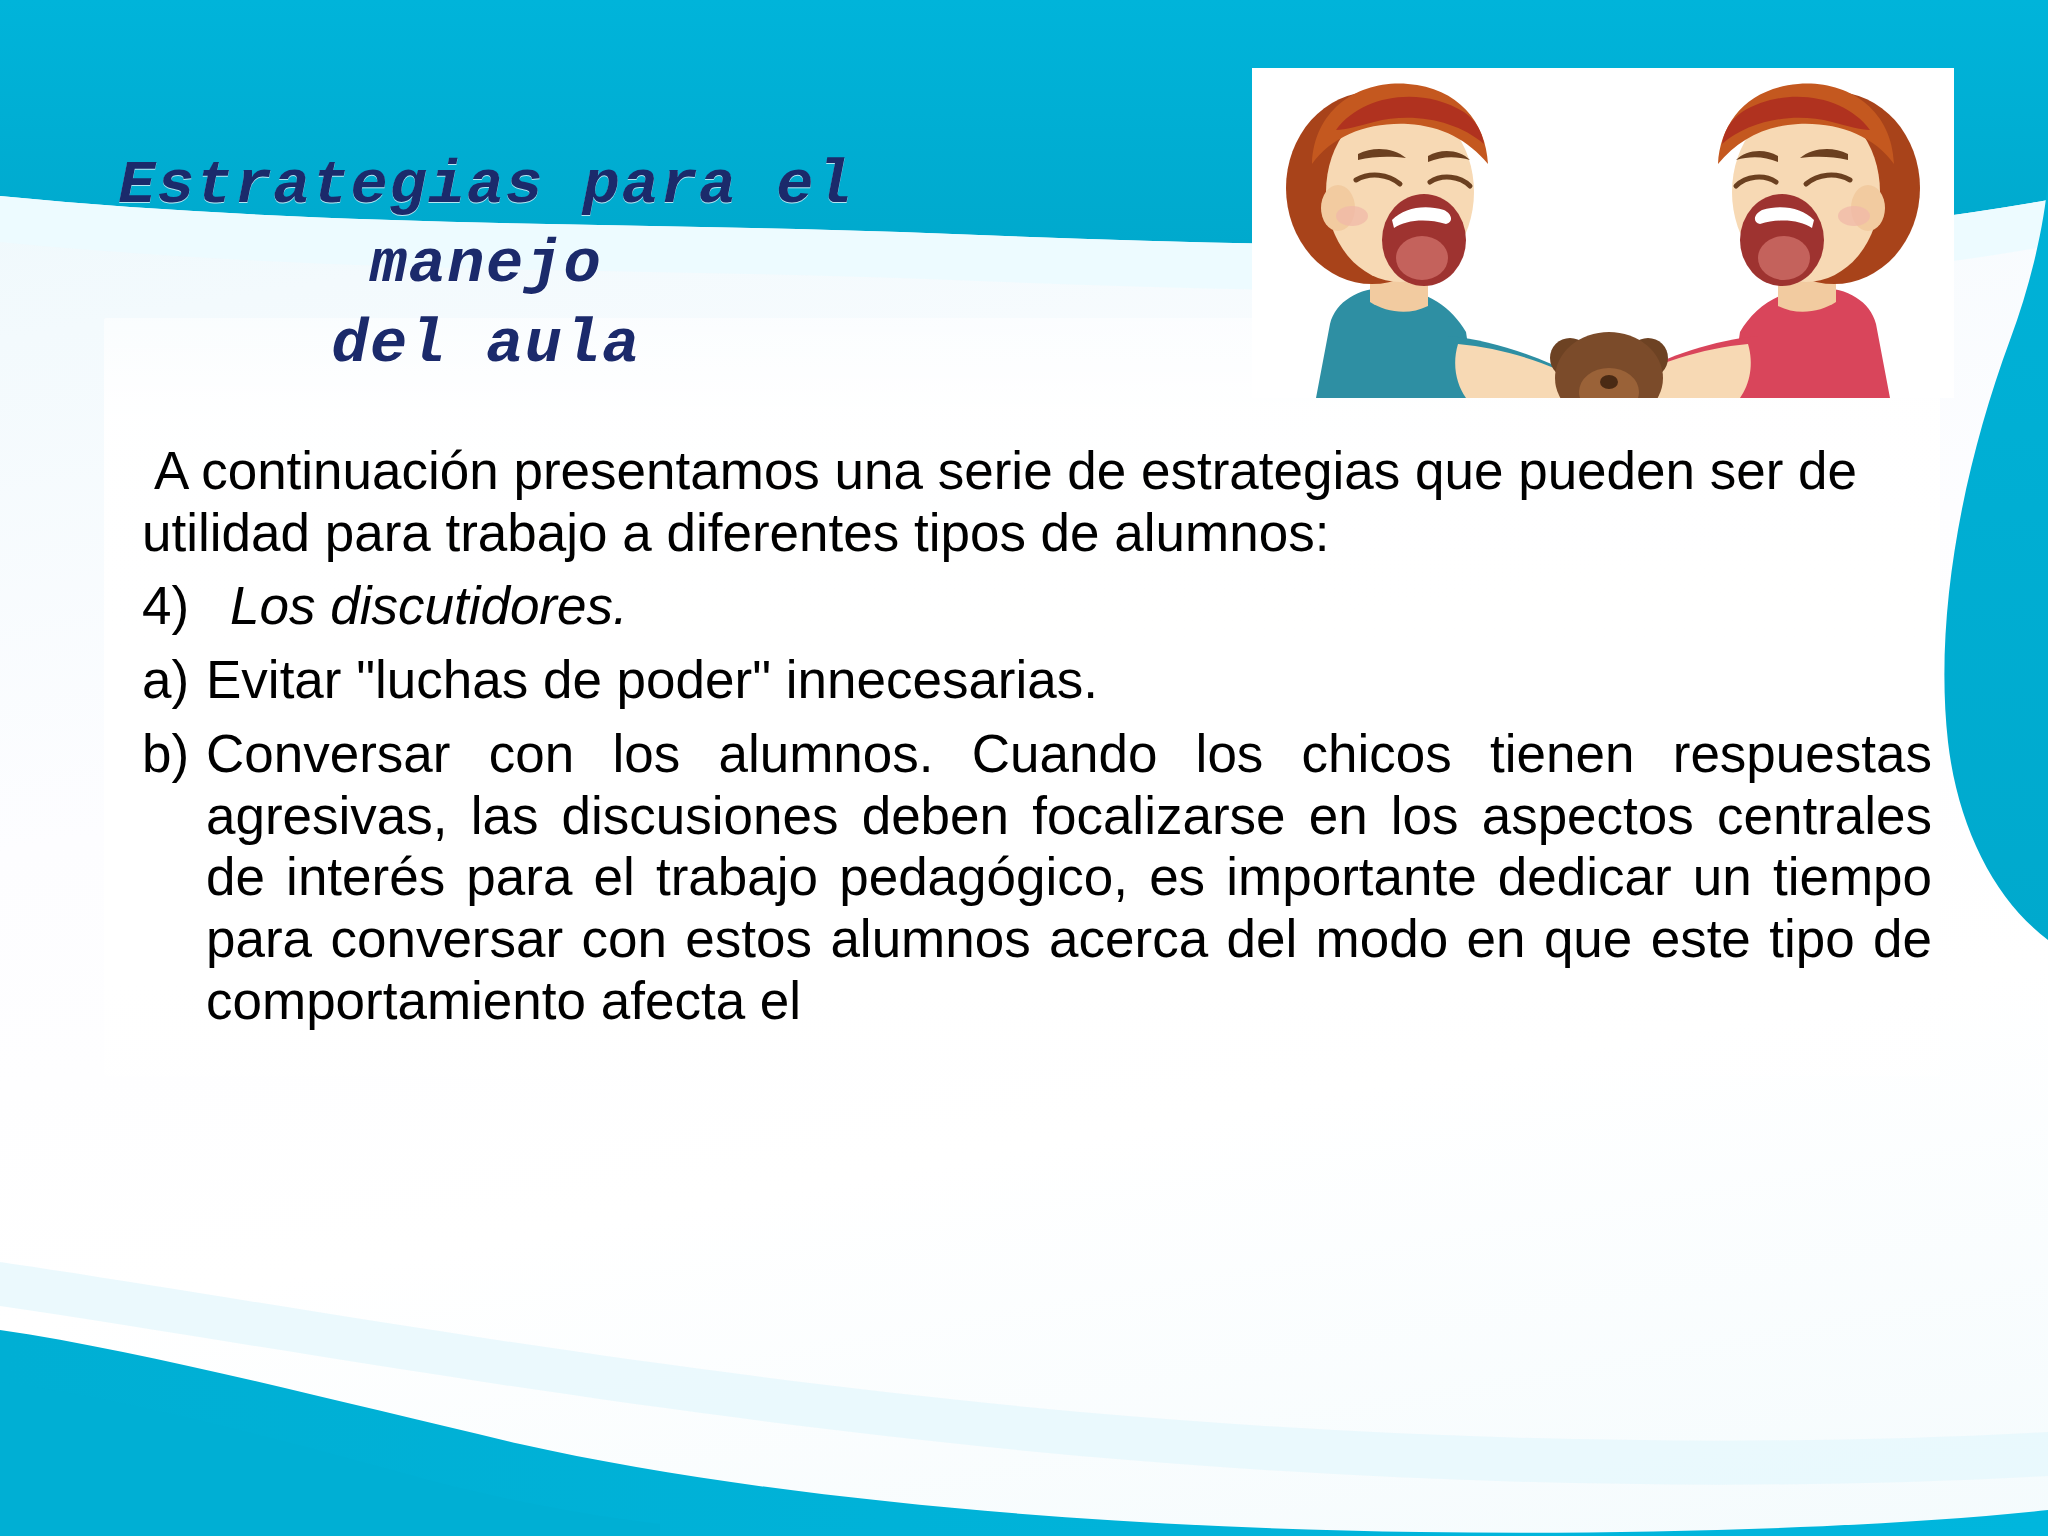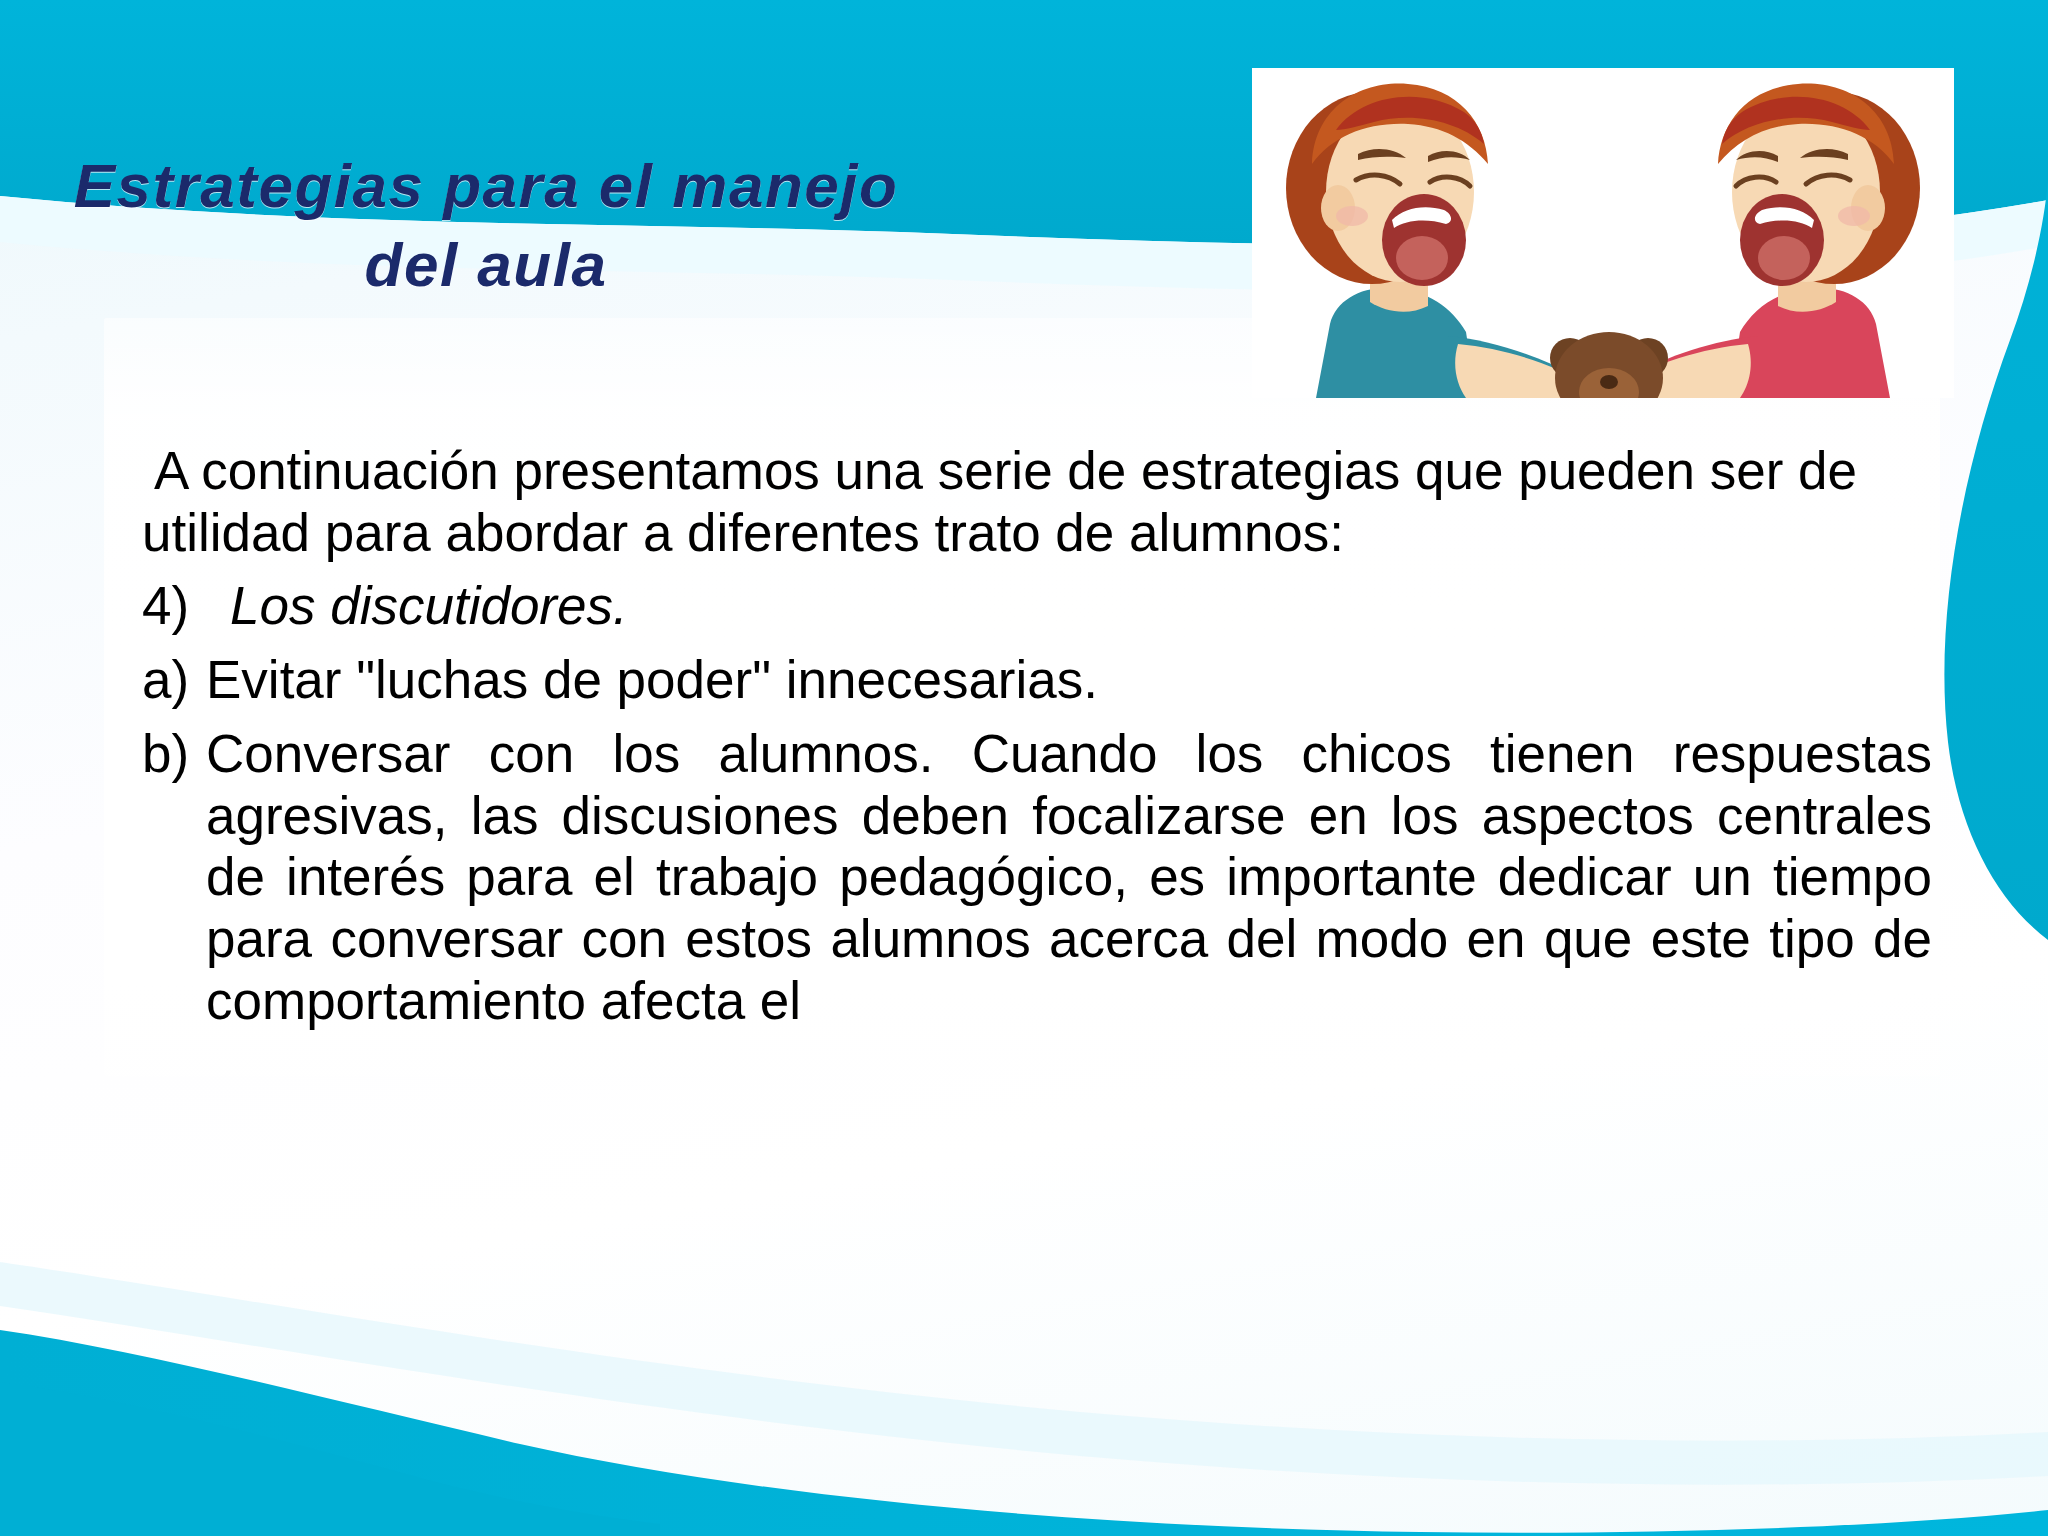--- a/index.html
+++ b/index.html
@@ -38,21 +38,21 @@
   }
 
   
   .title {
     position: absolute;
     left: 46px;
     top: 146px;
     width: 880px;
     text-align: center;
     color: #1b2a6b;
-    font-family: Liberation Sans, sans-serif;
+    font-family: Liberation Mono, monospace;
     font-style: italic;
     font-weight: bold;
     font-size: 62px;
     line-height: 1.28;
     letter-spacing: 1.5px;
     text-shadow: 0 1px 0 rgba(255,255,255,0.7);
     white-space: pre-line;
   }
 
   
@@ -224,21 +224,21 @@
         <ellipse cx="396" cy="290" rx="20" ry="20" fill="#6d4223"></ellipse>
         <ellipse cx="357" cy="310" rx="54" ry="46" fill="#7b4b2a"></ellipse>
         <ellipse cx="357" cy="324" rx="30" ry="24" fill="#9a6238"></ellipse>
         <ellipse cx="357" cy="314" rx="9" ry="7" fill="#4a2a14"></ellipse>
       </g>
     </svg>
   </div>
 
   <div class="body-wrap">
 
-    <p class="para-intro">A continuación presentamos una serie de estrategias que pueden ser de utilidad para abordar a diferentes trato de alumnos:</p>
+    <p class="para-intro">A continuación presentamos una serie de estrategias que pueden ser de utilidad para trabajo a diferentes tipos de alumnos:</p>
 
     <ul class="list">
 
       <li class="li-row">
         <span class="marker wide">4)</span>
         <span class="li-text italic">Los discutidores.</span>
       </li>
 
       <li class="li-row">
         <span class="marker">a)</span>

